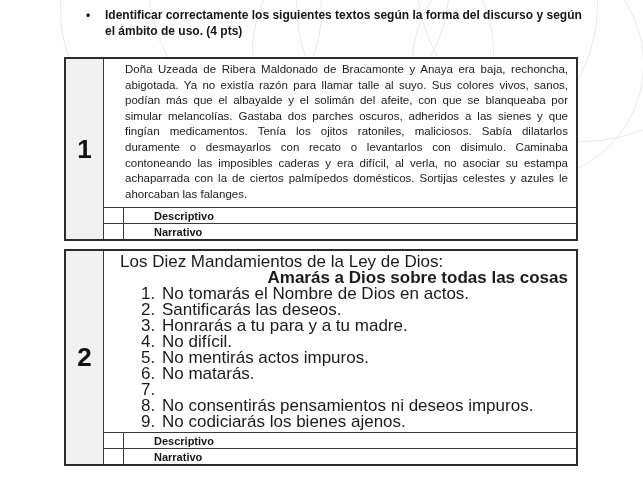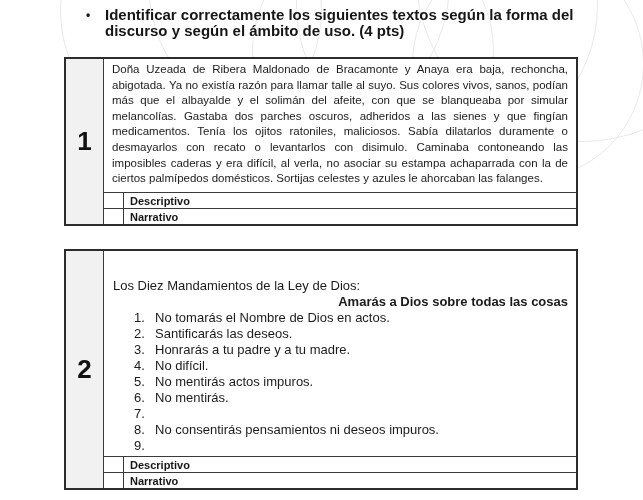--- a/index.html
+++ b/index.html
@@ -11,47 +11,47 @@
   .wm { position:absolute; border:1px solid #e9e9e9; border-radius:50%; z-index:0; }
   .wm1 { width:300px; height:300px; left:148px; top:-168px; }
   .wm2 { width:300px; height:300px; left:296px; top:-146px; }
   .wm3 { width:240px; height:240px; left:252px; top:-70px;  }
   .wm4 { width:330px; height:330px; left:416px; top:-190px; }
   .wm5 { width:230px; height:230px; left:412px; top:-52px;  }
   .wm6 { width:260px; height:260px; left:60px;  top:-120px; }
 
   .header { position:absolute; left:86px; top:7px; display:flex; z-index:1; }
   .bullet { font-size:12px; font-weight:bold; width:19px; line-height:16px; }
-  .header-text { width:486px; font-weight:bold; font-size:15px; line-height:16px; color:#161616; }
+  .header-text { width:486px; font-weight:bold; font-size:12px; line-height:16px; color:#161616; }
 
   .qtable {
     position:absolute; left:64px; width:514px; background:#ffffff;
     border:2px solid #2c2c2c; display:flex; z-index:1; box-sizing:border-box;
   }
   .qt1 { top:57px; }
   .qt2 { top:249px; }
   .num-col {
     width:37px; flex:0 0 37px; background:#f1f1f1; border-right:1px solid #3a3a3a;
     display:flex; align-items:center; justify-content:center;
     font-size:26px; font-weight:bold; color:#111;
   }
   .content-col { flex:1; display:flex; flex-direction:column; min-width:0; }
 
   .passage {
     text-align:justify; font-size:11.5px; line-height:15.6px;
-    padding:3px 8px 5px 8px; color:#1b1b1b;
+    padding:3px 8px 5px 8px; color:#1b1b1b;margin-left:13px;
   }
 
-  .t2-content { font-size:13px; line-height:16px; padding:3px 8px 2px 9px; color:#1b1b1b;margin-top:24px; }
+  .t2-content { font-size:17px; line-height:16px; padding:3px 8px 2px 16px; color:#1b1b1b; }
   .t2-title    { }
   .t2-subtitle { font-weight:bold; text-align:right; }
   .t2-item { display:flex; margin-left:21px; }
   .t2-num  { width:21px; flex:0 0 21px; }
 
-  .opt-row { display:flex; border-top:1px solid #3a3a3a; height:15px; align-items:stretch; }
+  .opt-row { display:flex; border-top:1px solid #3a3a3a; height:15px; align-items:stretch;gap:24px; }
   .opt-box { width:19px; flex:0 0 19px; border-right:1px solid #3a3a3a; background:#fff; }
   .opt-label { font-weight:bold; font-size:11px; line-height:14px; padding:1px 0 0 6px; color:#161616; }
 </style>
 </head>
 <body>
 
 <div class="page">
 
   <div class="wm wm1"></div>
   <div class="wm wm2"></div>
@@ -89,43 +89,44 @@
         <div class="t2-item">
             <span class="t2-num">1.</span>
             <span>No tomarás el Nombre de Dios en actos.</span>
           </div>
         <div class="t2-item">
             <span class="t2-num">2.</span>
             <span>Santificarás las deseos.</span>
           </div>
         <div class="t2-item">
             <span class="t2-num">3.</span>
-            <span>Honrarás a tu padre y a tu madre.</span>
+            <span>Honrarás a tu para y a tu madre.</span>
           </div>
         <div class="t2-item">
             <span class="t2-num">4.</span>
             <span>No difícil.</span>
           </div>
         <div class="t2-item">
             <span class="t2-num">5.</span>
             <span>No mentirás actos impuros.</span>
           </div>
         <div class="t2-item">
             <span class="t2-num">6.</span>
-            <span>No mentirás.</span>
+            <span>No matarás.</span>
           </div>
         <div class="t2-item">
             <span class="t2-num">7.</span>
           </div>
         <div class="t2-item">
             <span class="t2-num">8.</span>
             <span>No consentirás pensamientos ni deseos impuros.</span>
           </div>
         <div class="t2-item">
             <span class="t2-num">9.</span>
+            <span>No codiciarás los bienes ajenos.</span>
           </div>
       </div>
       <div class="opt-row">
         <div class="opt-box"></div>
         <div class="opt-label">Descriptivo</div>
       </div>
       <div class="opt-row">
         <div class="opt-box"></div>
         <div class="opt-label">Narrativo</div>
       </div>

